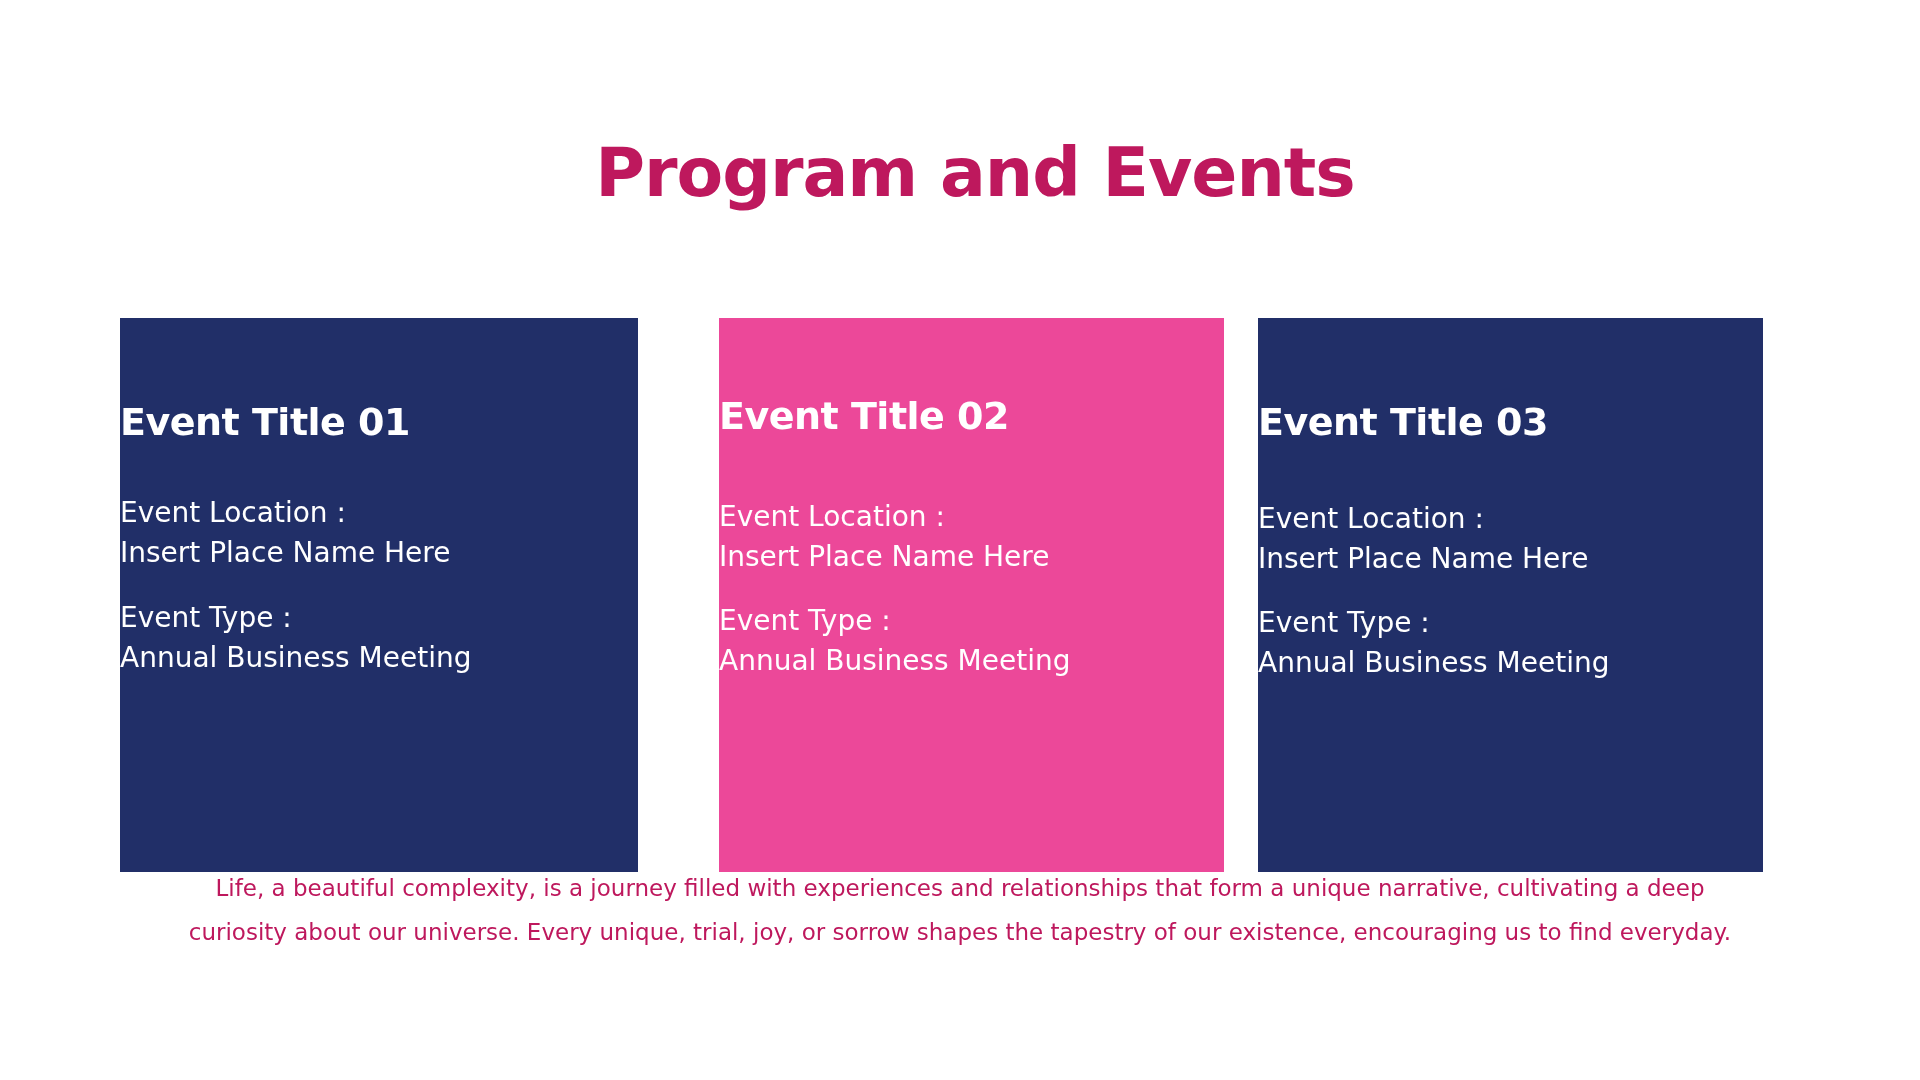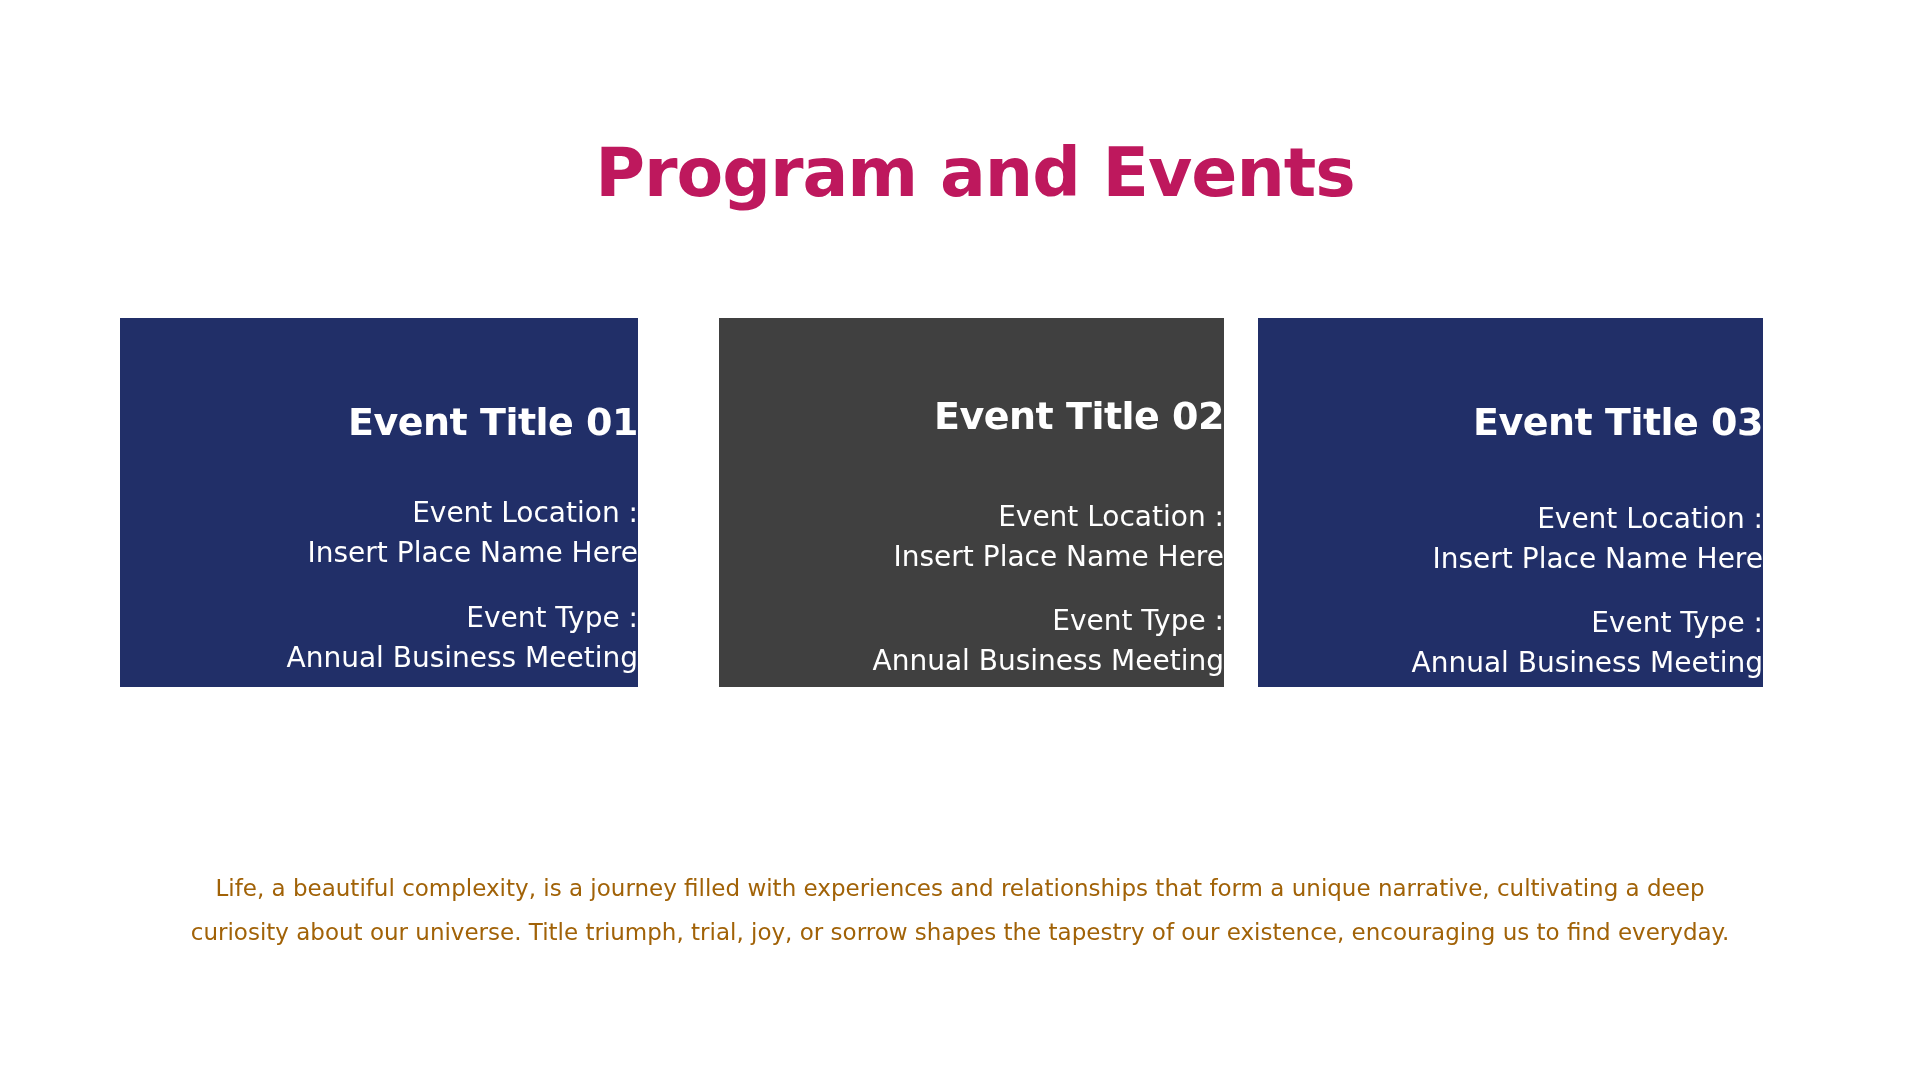--- a/index.html
+++ b/index.html
@@ -1,36 +1,36 @@
 <!DOCTYPE html>
 <html><head>
 <meta charset="utf-8">
 <style>
   html, body { margin:0; padding:0; }
   body { width:1920px; height:1080px; background:#ffffff; position:relative; overflow:hidden;
          font-family:"Liberation Sans", sans-serif; }
   .title { position:absolute; left:0; top:118px; width:1920px; text-align:center;
            font-family:"DejaVu Sans", sans-serif; font-weight:bold; font-size:68px; letter-spacing:-1px;
            color:#be185d; margin:15px; }
-  .card { position:absolute; top:318px; height:369px; color:#ffffff; text-align:right;
+  .card { position:absolute; top:318px; height:554px; color:#ffffff; text-align:left;
           font-family:"DejaVu Sans", sans-serif; }
   .card.navy { background:#212f68; }
-  .card.green { background:#404040; }
+  .card.green { background:#ec4899; }
   .card h2 { margin:0; position:absolute; left:0; width:100%; font-size:38px; font-weight:bold; letter-spacing:-0.5px; }
   .card .block { position:absolute; left:0; width:100%; font-size:28px; line-height:40px; font-weight:normal; }
   .c1 { left:120px; width:518px; }
   .c2 { left:719px; width:505px; }
   .c3 { left:1258px; width:505px; }
   .c1 h2, .c3 h2 { top:82px; }
   .c2 h2 { top:76px; }
   .c1 .loc { top:175px; } .c1 .typ { top:280px; }
   .c2 .loc { top:179px; } .c2 .typ { top:283px; }
   .c3 .loc { top:181px; } .c3 .typ { top:285px; }
   .body-text { position:absolute; left:150px; width:1620px; top:866px; text-align:center;
-               font-family:"DejaVu Sans", sans-serif; font-size:23px; line-height:44px; color:#a16207; margin:0; }
+               font-family:"DejaVu Sans", sans-serif; font-size:23px; line-height:44px; color:#be185d; margin:0; }
 </style>
 </head>
 <body>
 
 <h1 class="title">Program and Events</h1>
 
 <div class="card navy c1">
   <h2>Event Title 01</h2>
   <div class="block loc">
     <div>Event Location :</div>
@@ -61,14 +61,14 @@
     <div>Insert Place Name Here</div>
   </div>
   <div class="block typ">
     <div>Event Type :</div>
     <div>Annual Business Meeting</div>
   </div>
 </div>
 
 <p class="body-text">
   <span>Life, a beautiful complexity, is a journey filled with experiences and relationships that form a unique narrative, cultivating a deep</span><br>
-  <span>curiosity about our universe. Title triumph, trial, joy, or sorrow shapes the tapestry of our existence, encouraging us to find everyday.</span>
+  <span>curiosity about our universe. Every unique, trial, joy, or sorrow shapes the tapestry of our existence, encouraging us to find everyday.</span>
 </p>
 
 </body></html>

